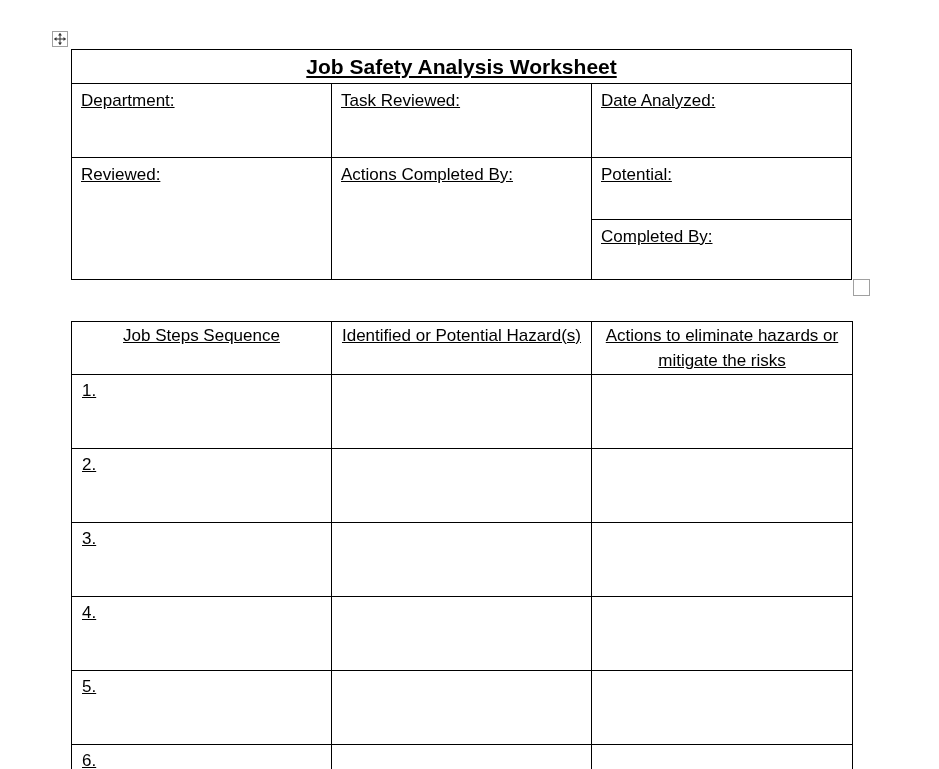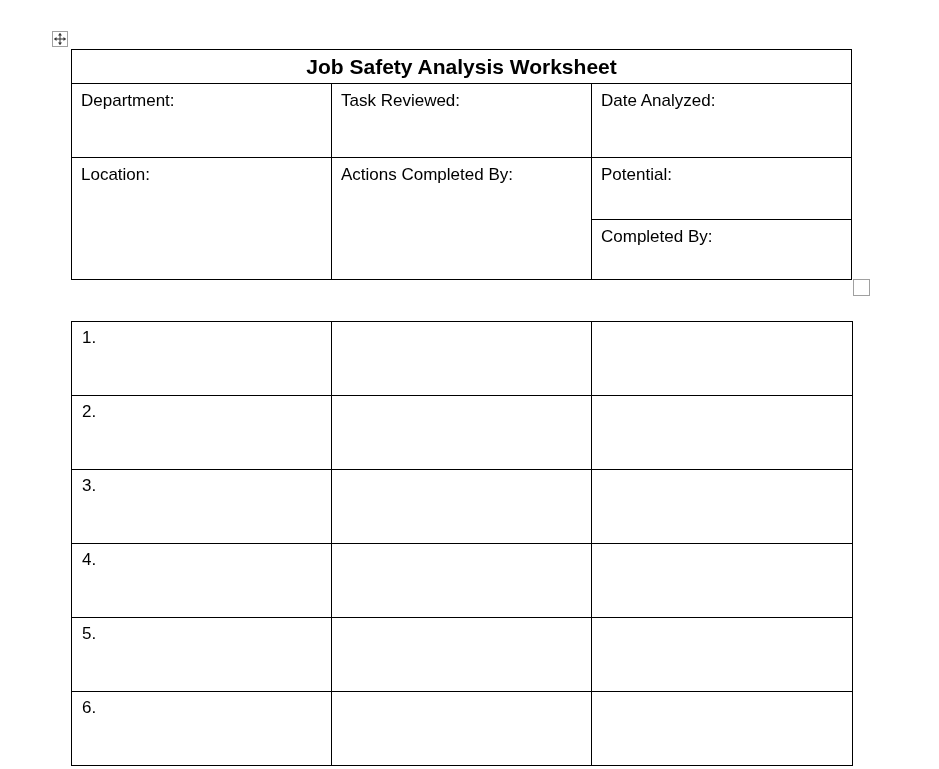--- a/index.html
+++ b/index.html
@@ -6,21 +6,21 @@
   body { width:939px; height:769px; overflow:hidden; position:relative;
          font-family:"Liberation Sans", sans-serif; color:#000; }
   .move-handle { position:absolute; left:52px; top:31px; width:16px; height:16px;
                  border:1px solid #a0a0a0; background:#fff; box-sizing:border-box;
                  display:flex; align-items:center; justify-content:center; }
   .move-handle svg { width:12px; height:12px; }
   .resize-handle { position:absolute; left:853px; top:279px; width:17px; height:17px;
                    border:1px solid #a0a0a0; box-sizing:border-box; background:#fff; }
   table { border-collapse:collapse; position:absolute; table-layout:fixed; }
   td { border:1px solid #000; vertical-align:top; padding:0; box-sizing:border-box;
-       font-size:17px; line-height:25px; }
+       font-size:17px; line-height:25px;text-decoration:underline; }
   #info-table { left:71px; top:49px; width:781px; }
   #info-table col { width:260px; }
   .title-cell { text-align:center; font-weight:bold; font-size:21px; height:33px; line-height:33px; }
   .lbl { padding:4px 0 0 9px; }
   #steps-table { left:71px; top:321px; width:781px; }
   .hdr { text-align:center; padding:1px 4px; height:51px; }
   .step { padding:3px 0 0 10px; height:74px; }
 </style>
 </head>
 <body>
@@ -45,39 +45,44 @@
   <tbody>
       <tr>
     <td colspan="3" class="title-cell">Job Safety Analysis Worksheet</td>
   </tr>
   <tr style="height:74px;">
     <td class="lbl"><span>Department:</span></td>
     <td class="lbl"><span>Task Reviewed:</span></td>
     <td class="lbl"><span>Date Analyzed:</span></td>
   </tr>
   <tr style="height:62px;">
-    <td rowspan="2" class="lbl"><span>Location:</span></td>
+    <td rowspan="2" class="lbl"><span>Reviewed:</span></td>
     <td rowspan="2" class="lbl"><span>Actions Completed By:</span></td>
     <td class="lbl"><span>Potential:</span></td>
   </tr>
   <tr style="height:60px;">
     <td class="lbl"><span>Completed By:</span></td>
   </tr>
 </tbody>
   </table>
 
 <div class="resize-handle"></div>
 
 <table id="steps-table">
   <colgroup>
       <col style="width:260px">
       <col style="width:260px">
       <col style="width:261px">
     </colgroup>
   <tbody>
+      <tr>
+    <td class="hdr">Job Steps Sequence</td>
+    <td class="hdr">Identified or Potential Hazard(s)</td>
+    <td class="hdr">Actions to eliminate hazards or mitigate the risks</td>
+  </tr>
   <tr>
     <td class="step">1.</td>
     <td class="step"></td>
     <td class="step"></td>
   </tr>
   <tr>
     <td class="step">2.</td>
     <td class="step"></td>
     <td class="step"></td>
   </tr>

